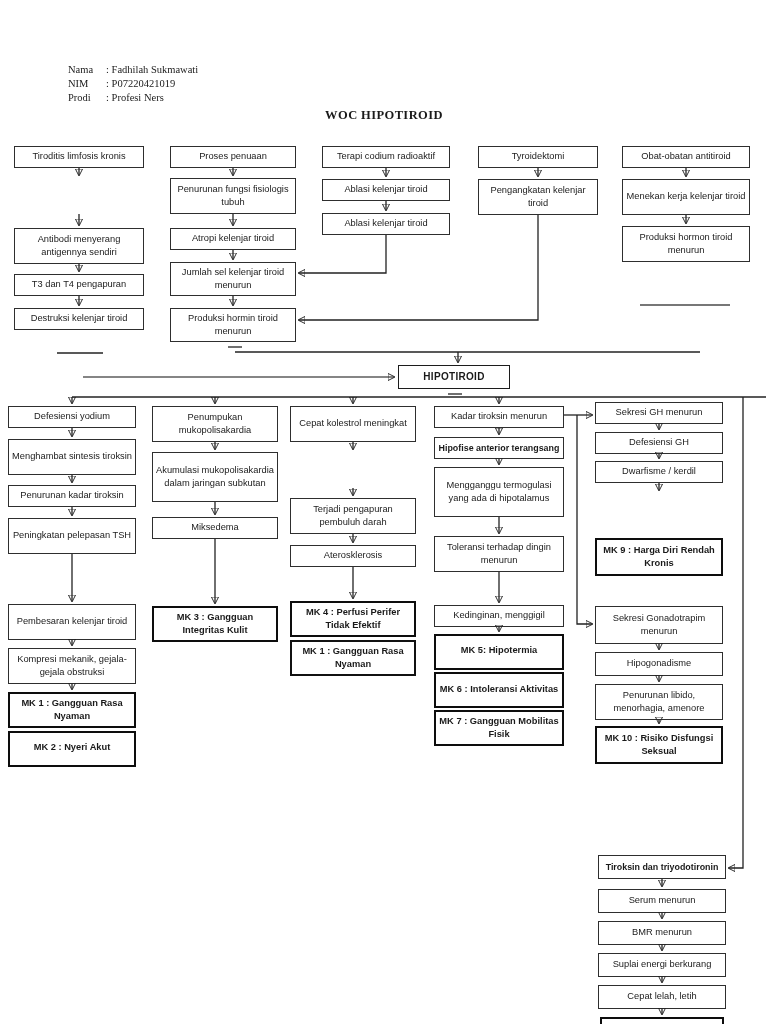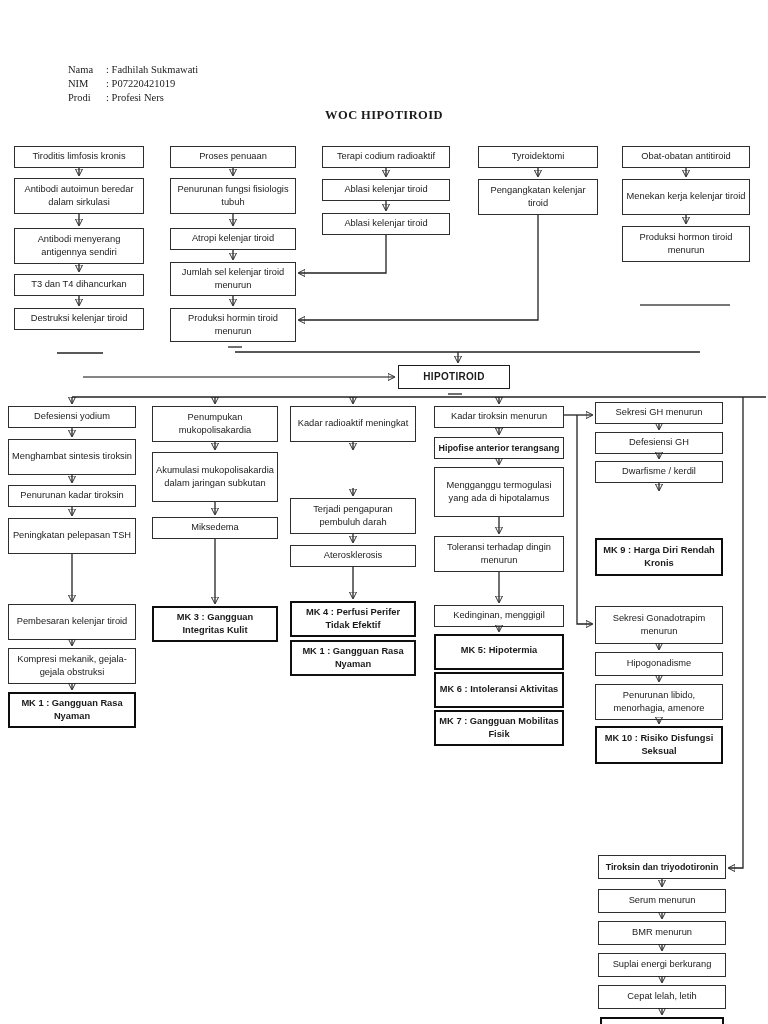--- a/index.html
+++ b/index.html
@@ -30,23 +30,22 @@
 
   <div class="student">
     <div><span class="lbl">Nama</span><span>: Fadhilah Sukmawati</span></div>
     <div><span class="lbl">NIM</span><span>: P07220421019</span></div>
     <div><span class="lbl">Prodi</span><span>: Profesi Ners</span></div>
   </div>
 
   <div class="title">WOC HIPOTIROID</div>
 
   <div class="bx" style="left:14px;top:146px;width:130px;height:22px">Tiroditis limfosis kronis</div>
-  <div class="bx" style="left:14px;top:178px;width:130px;height:36px">Antibodi autoimun beredar dalam sirkulasi</div>
   <div class="bx" style="left:14px;top:228px;width:130px;height:36px">Antibodi menyerang antigennya sendiri</div>
-  <div class="bx" style="left:14px;top:274px;width:130px;height:22px">T3 dan T4 dihancurkan</div>
+  <div class="bx" style="left:14px;top:274px;width:130px;height:22px">T3 dan T4 pengapuran</div>
   <div class="bx" style="left:14px;top:308px;width:130px;height:22px">Destruksi kelenjar tiroid</div>
 
   <div class="bx" style="left:170px;top:146px;width:126px;height:22px">Proses penuaan</div>
   <div class="bx" style="left:170px;top:178px;width:126px;height:36px">Penurunan fungsi fisiologis tubuh</div>
   <div class="bx" style="left:170px;top:228px;width:126px;height:22px">Atropi kelenjar tiroid</div>
   <div class="bx" style="left:170px;top:262px;width:126px;height:34px">Jumlah sel kelenjar tiroid menurun</div>
   <div class="bx" style="left:170px;top:308px;width:126px;height:34px">Produksi hormin tiroid menurun</div>
 
   <div class="bx" style="left:322px;top:146px;width:128px;height:22px">Terapi codium radioaktif</div>
   <div class="bx" style="left:322px;top:179px;width:128px;height:22px">Ablasi kelenjar tiroid</div>
@@ -61,27 +60,28 @@
 
   <div class="bx hip" style="left:398px;top:365px;width:112px;height:24px">HIPOTIROID</div>
 
   <div class="bx" style="left:8px;top:406px;width:128px;height:22px">Defesiensi yodium</div>
   <div class="bx" style="left:8px;top:439px;width:128px;height:36px">Menghambat sintesis tiroksin</div>
   <div class="bx" style="left:8px;top:485px;width:128px;height:22px">Penurunan kadar tiroksin</div>
   <div class="bx" style="left:8px;top:518px;width:128px;height:36px">Peningkatan pelepasan TSH</div>
   <div class="bx" style="left:8px;top:604px;width:128px;height:36px">Pembesaran kelenjar tiroid</div>
   <div class="bx" style="left:8px;top:648px;width:128px;height:36px">Kompresi mekanik, gejala-gejala obstruksi</div>
   <div class="bx mk" style="left:8px;top:692px;width:128px;height:36px">MK 1 : Gangguan Rasa Nyaman</div>
+  <div class="bx mk top" style="left:8px;top:731px;width:128px;height:36px">MK 2 : Nyeri Akut</div>
 
   <div class="bx" style="left:152px;top:406px;width:126px;height:36px">Penumpukan mukopolisakardia</div>
   <div class="bx" style="left:152px;top:452px;width:126px;height:50px">Akumulasi mukopolisakardia dalam jaringan subkutan</div>
   <div class="bx" style="left:152px;top:517px;width:126px;height:22px">Miksedema</div>
   <div class="bx mk" style="left:152px;top:606px;width:126px;height:36px">MK 3 : Gangguan Integritas Kulit</div>
 
-  <div class="bx" style="left:290px;top:406px;width:126px;height:36px">Kadar radioaktif meningkat</div>
+  <div class="bx" style="left:290px;top:406px;width:126px;height:36px">Cepat kolestrol meningkat</div>
   <div class="bx" style="left:290px;top:498px;width:126px;height:36px">Terjadi pengapuran pembuluh darah</div>
   <div class="bx" style="left:290px;top:545px;width:126px;height:22px">Aterosklerosis</div>
   <div class="bx mk" style="left:290px;top:601px;width:126px;height:36px">MK 4 : Perfusi Perifer Tidak Efektif</div>
   <div class="bx md" style="left:290px;top:640px;width:126px;height:36px">MK 1 : Gangguan Rasa Nyaman</div>
 
   <div class="bx" style="left:434px;top:406px;width:130px;height:22px">Kadar tiroksin menurun</div>
   <div class="bx fs9" style="left:434px;top:437px;width:130px;height:22px">Hipofise anterior terangsang</div>
   <div class="bx" style="left:434px;top:467px;width:130px;height:50px">Mengganggu termogulasi yang ada di hipotalamus</div>
   <div class="bx" style="left:434px;top:536px;width:130px;height:36px">Toleransi terhadap dingin menurun</div>
   <div class="bx" style="left:434px;top:605px;width:130px;height:22px">Kedinginan, menggigil</div>

